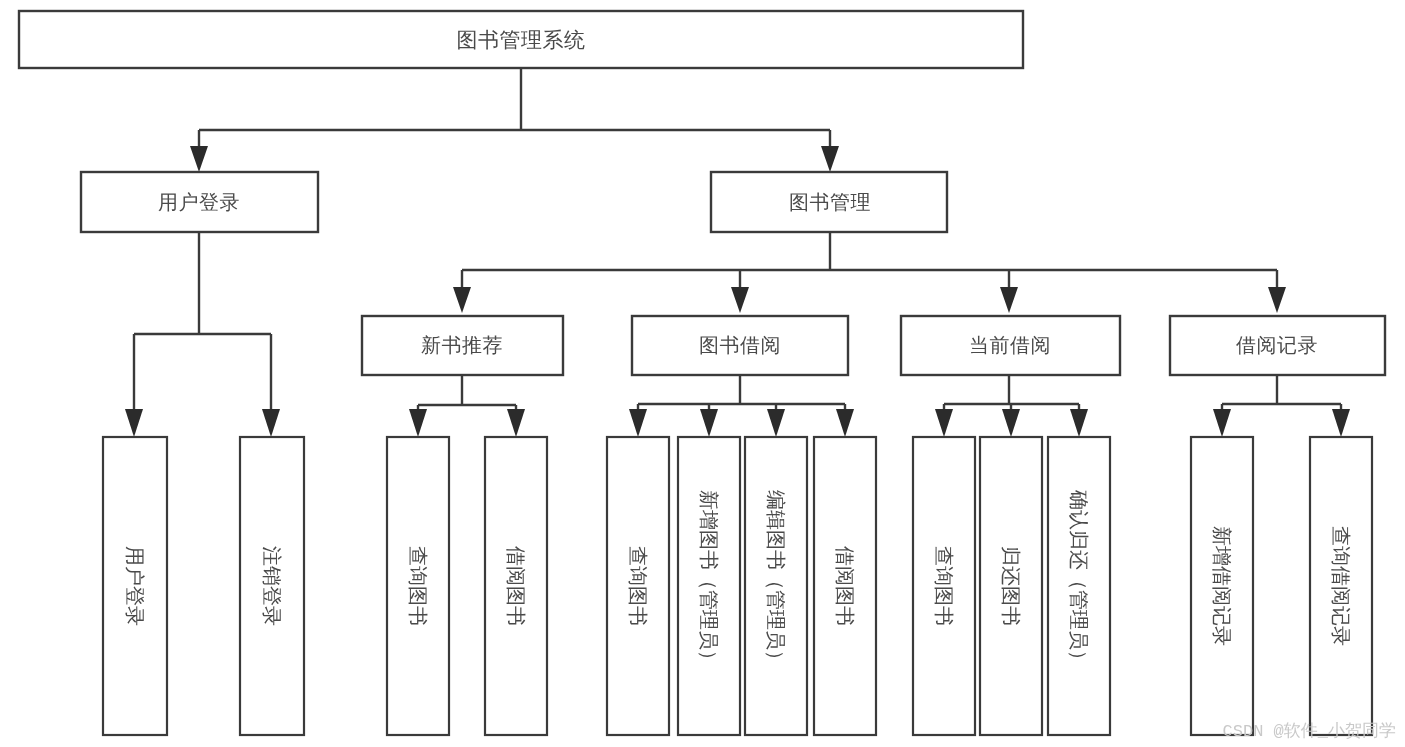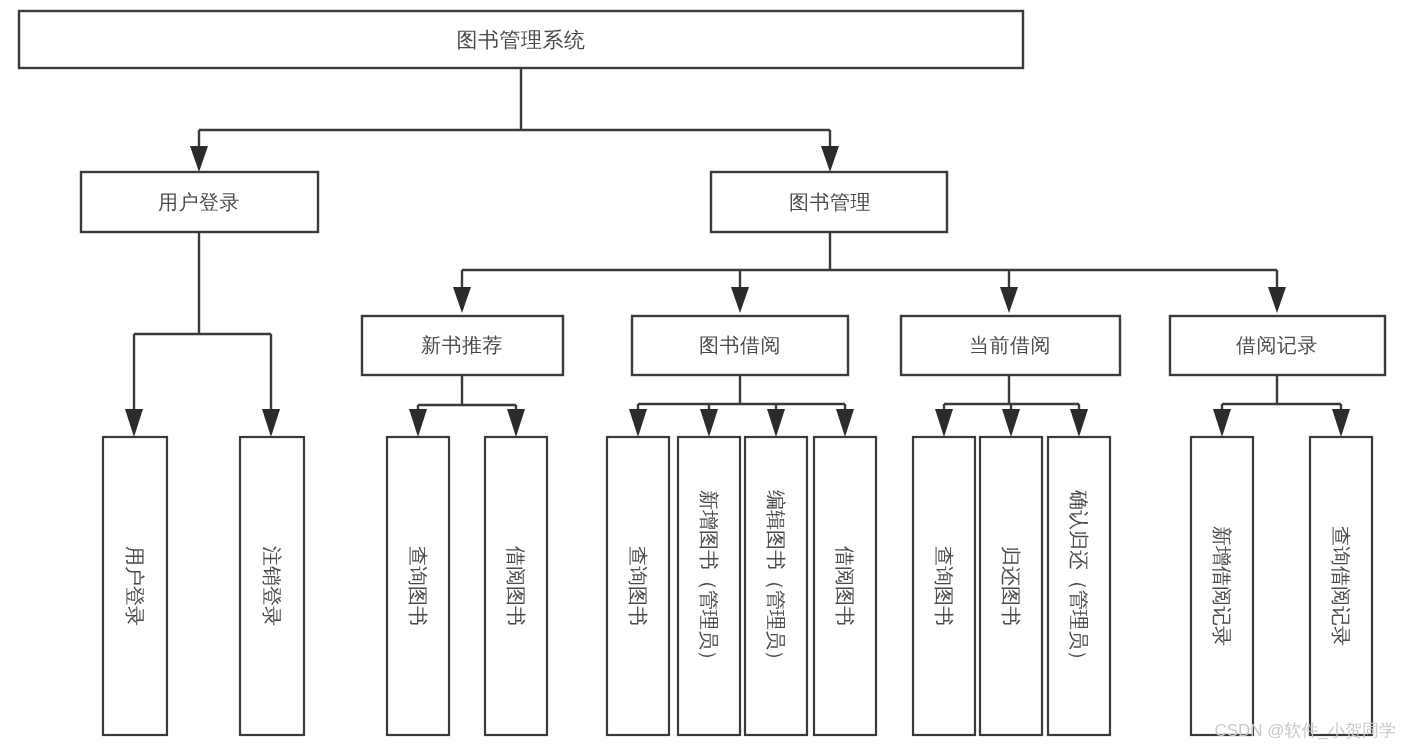--- a/index.html
+++ b/index.html
@@ -60,21 +60,21 @@
     font-size: 20px;
     text-anchor: middle;
     letter-spacing: 0px;
   }
   .watermark {
     position: absolute;
     right: 9px;
     bottom: 5px;
     color: #c9c9c9;
     font-size: 17px;
-    font-family: Liberation Sans, sans-serif;
+    font-family: Liberation Mono, monospace;
     white-space: nowrap;
     user-select: none;
   }
 </style>
 </head>
 <body>
 
 <div id="diagram-root">
 
   <svg id="tree-svg" viewBox="0 0 1405 747" xmlns="http://www.w3.org/2000/svg">

